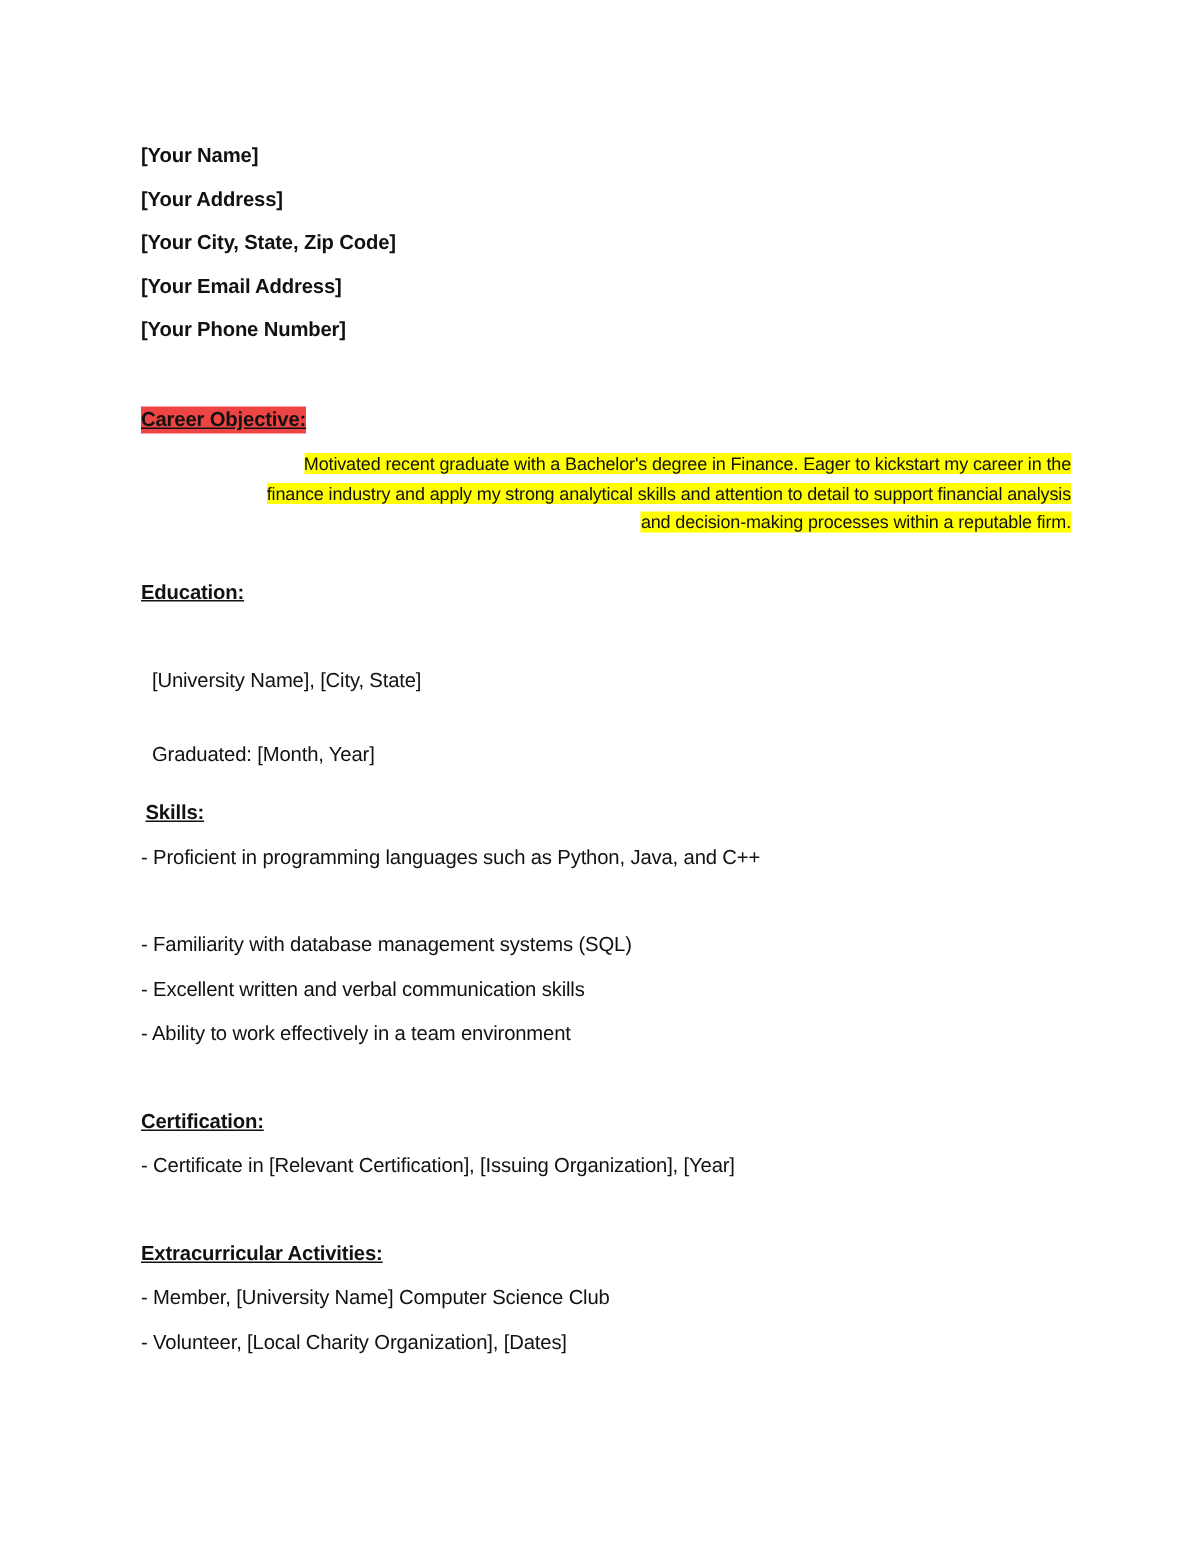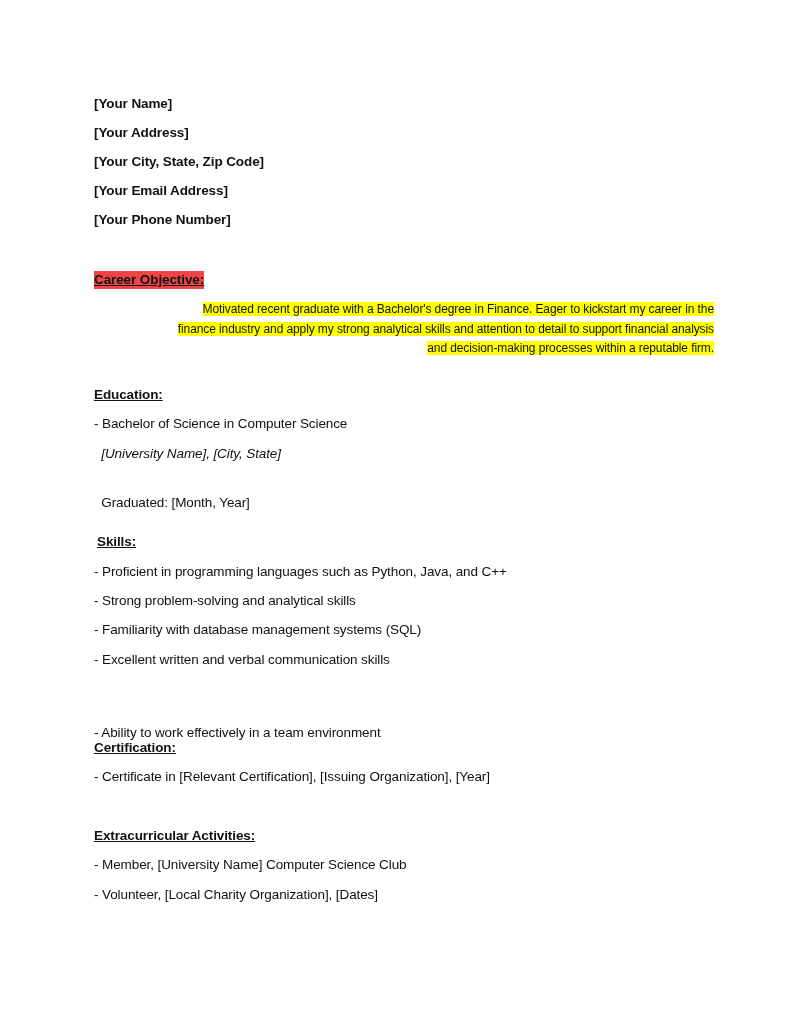--- a/index.html
+++ b/index.html
@@ -35,30 +35,28 @@
   <div class="line bold" style="top:211px;">[Your Phone Number]</div>
 
   <div class="line heading hl" style="top:271px;">Career Objective:</div>
   <div class="objective">
     <span>Motivated recent graduate with a Bachelor's degree in Finance. Eager to kickstart my career in the</span><br>
     <span>finance industry and apply my strong analytical skills and attention to detail to support financial analysis</span><br>
     <span>and decision-making processes within a reputable firm.</span>
   </div>
 
   <div class="line heading" style="top:386px;">Education:</div>
-  <div class="line" style="top:415px; white-space:pre;">- Bachelor of Science in Computer Science</div>
-  <div class="line" style="top:445px; white-space:pre;font-style:italic;">  [University Name], [City, State]</div>
+  <div class="line" style="top:445px; white-space:pre;">  [University Name], [City, State]</div>
   <div class="line" style="top:494px; white-space:pre;">  Graduated: [Month, Year]</div>
 
   <div class="line heading" style="top:533px; left:97px;text-align:center;">Skills:</div>
   <div class="line" style="top:563px;">- Proficient in programming languages such as Python, Java, and C++</div>
-  <div class="line" style="top:592px;">- Strong problem-solving and analytical skills</div>
   <div class="line" style="top:621px;">- Familiarity with database management systems (SQL)</div>
   <div class="line" style="top:651px;">- Excellent written and verbal communication skills</div>
-  <div class="line" style="top:680px;margin-top:44px;">- Ability to work effectively in a team environment</div>
+  <div class="line" style="top:680px;">- Ability to work effectively in a team environment</div>
 
   <div class="line heading" style="top:739px;">Certification:</div>
   <div class="line" style="top:768px;">- Certificate in [Relevant Certification], [Issuing Organization], [Year]</div>
 
   <div class="line heading" style="top:827px;">Extracurricular Activities:</div>
   <div class="line" style="top:886px;">- Volunteer, [Local Charity Organization], [Dates]</div>
   <div class="line" style="top:856px;">- Member, [University Name] Computer Science Club</div>
 
 </div>
 

